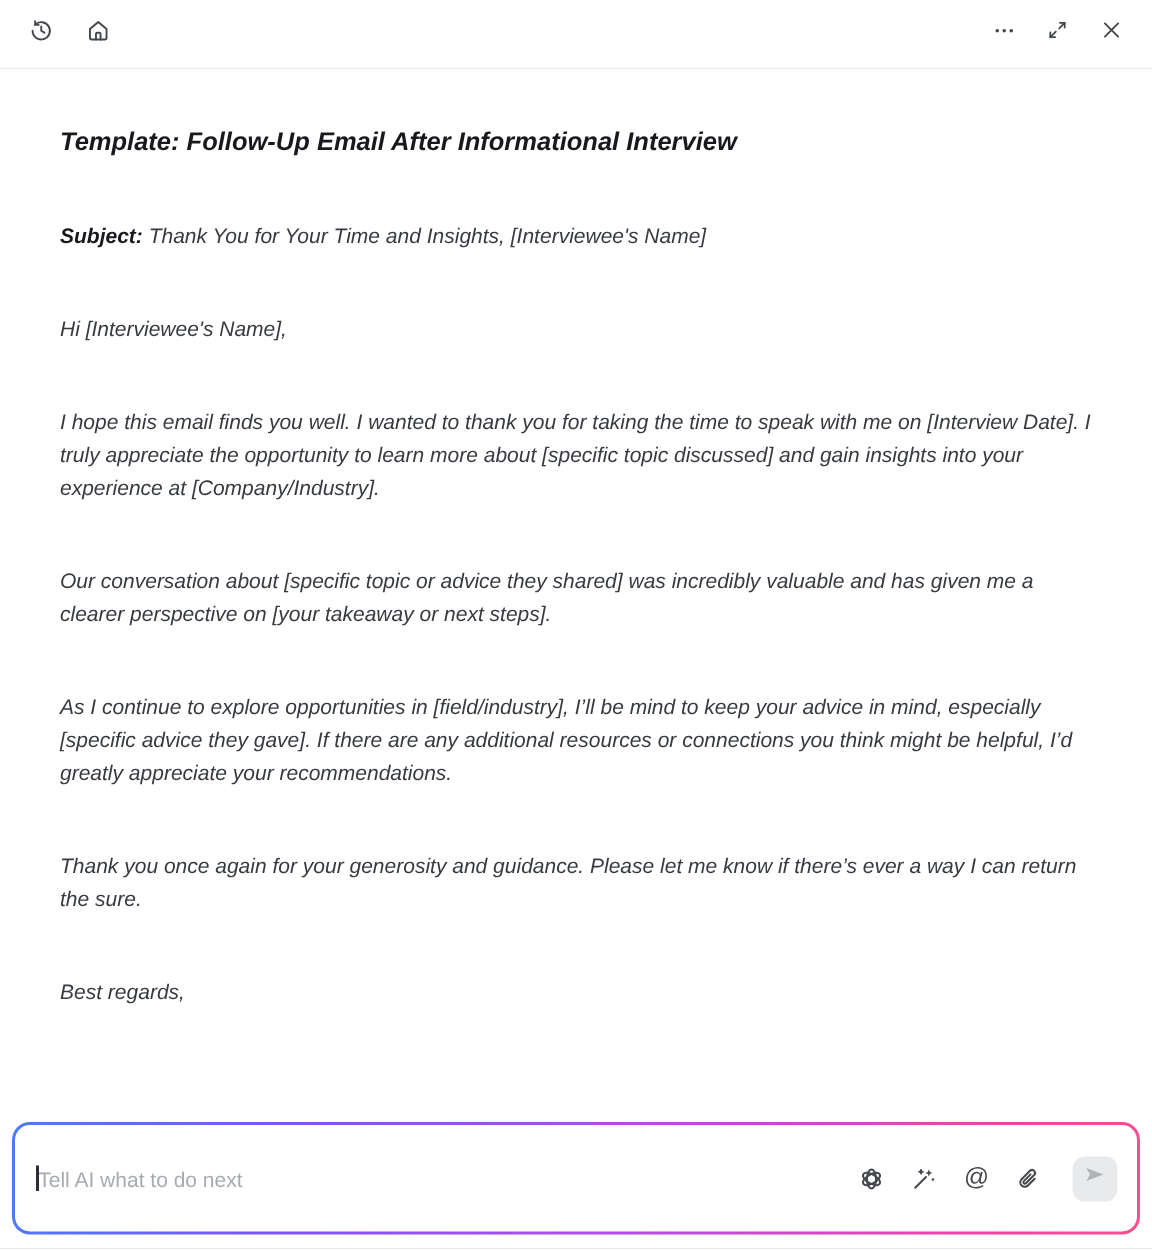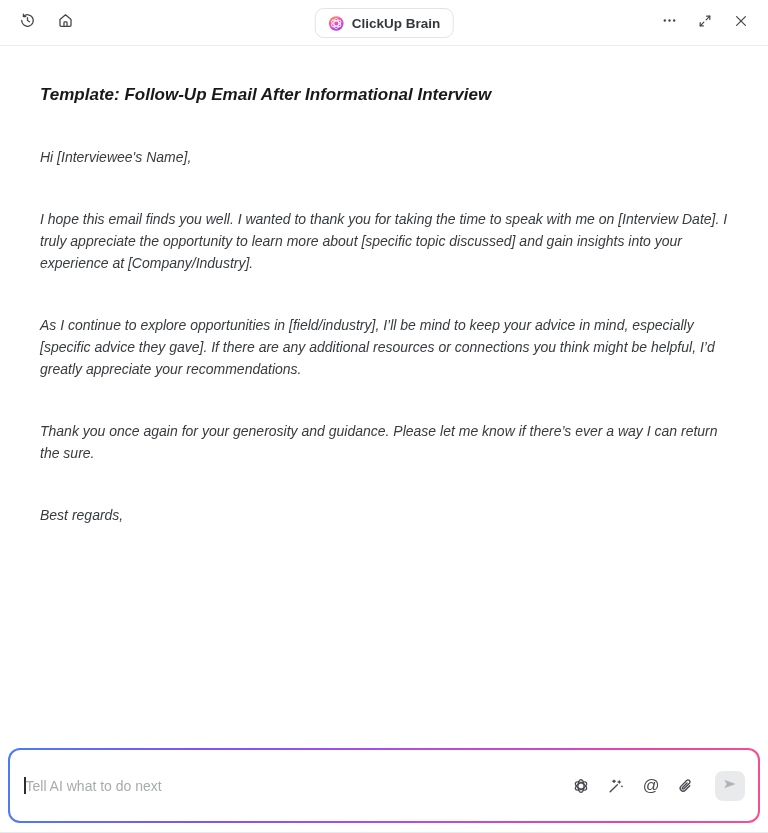--- a/index.html
+++ b/index.html
@@ -146,38 +146,20 @@
     <div class="icon-btn">
       <span>
         <svg viewBox="0 0 20 20" fill="none" stroke="currentColor" stroke-width="1.5" stroke-linecap="round" stroke-linejoin="round" style="width:17px;height:17px">
           <path d="M3.5 8.7 L10 3.2 l6.5 5.5 V15.5 a1.3 1.3 0 0 1 -1.3 1.3 h-10.4 a1.3 1.3 0 0 1 -1.3 -1.3 Z"></path>
           <path d="M8.2 16.8 v-4.2 a1 1 0 0 1 1-1 h1.6 a1 1 0 0 1 1 1 v4.2"></path>
         </svg>
       </span>
     </div>
   </div>
 
-  <div class="brain-badge">
-    <svg class="logo" viewBox="0 0 20 20">
-      <defs>
-        <linearGradient id="brainGrad" x1="0.2" y1="0" x2="0.7" y2="1">
-          <stop offset="0" stop-color="#ff8d5a"></stop>
-          <stop offset="0.45" stop-color="#f650b8"></stop>
-          <stop offset="1" stop-color="#8b46ff"></stop>
-        </linearGradient>
-      </defs>
-      <circle cx="10" cy="10" r="8.6" fill="url(#brainGrad)"></circle>
-      <g fill="none" stroke="#ffffff" stroke-width="1.1" opacity="0.95">
-        <ellipse cx="10" cy="10" rx="6" ry="2.8" transform="rotate(30 10 10)"></ellipse>
-        <ellipse cx="10" cy="10" rx="6" ry="2.8" transform="rotate(90 10 10)"></ellipse>
-        <ellipse cx="10" cy="10" rx="6" ry="2.8" transform="rotate(150 10 10)"></ellipse>
-      </g>
-    </svg>
-    <span class="label">ClickUp Brain</span>
-  </div>
 
   <div class="header-right">
     <div class="icon-btn">
       <span>
         <svg viewBox="0 0 20 20" fill="currentColor" style="width:17px;height:17px">
           <circle cx="4.5" cy="10" r="1.4"></circle>
             <circle cx="10" cy="10" r="1.4"></circle>
             <circle cx="15.5" cy="10" r="1.4"></circle>
         </svg>
       </span>
@@ -198,24 +180,26 @@
           <path d="M4.5 4.5 l11 11 M15.5 4.5 l-11 11"></path>
         </svg>
       </span>
     </div>
   </div>
 </div>
 
 <div class="content">
   <h1 class="doc-title">Template: Follow-Up Email After Informational Interview</h1>
 
+  <p><b>Subject:</b> <span>Thank You for Your Time and Insights, [Interviewee's Name]</span></p>
 
 
   <p>Hi [Interviewee's Name],</p>
   <p>I hope this email finds you well. I wanted to thank you for taking the time to speak with me on [Interview Date]. I truly appreciate the opportunity to learn more about [specific topic discussed] and gain insights into your experience at [Company/Industry].</p>
+  <p>Our conversation about [specific topic or advice they shared] was incredibly valuable and has given me a clearer perspective on [your takeaway or next steps].</p>
   <p>As I continue to explore opportunities in [field/industry], I’ll be mind to keep your advice in mind, especially [specific advice they gave]. If there are any additional resources or connections you think might be helpful, I’d greatly appreciate your recommendations.</p>
   <p>Thank you once again for your generosity and guidance. Please let me know if there’s ever a way I can return the sure.</p>
   <p>Best regards,</p>
 </div>
 
 <div class="composer">
   <div class="composer-inner">
     <span class="caret"></span>
     <input class="ai-input" type="text" placeholder="Tell AI what to do next" style="">
     <div class="composer-icons">

